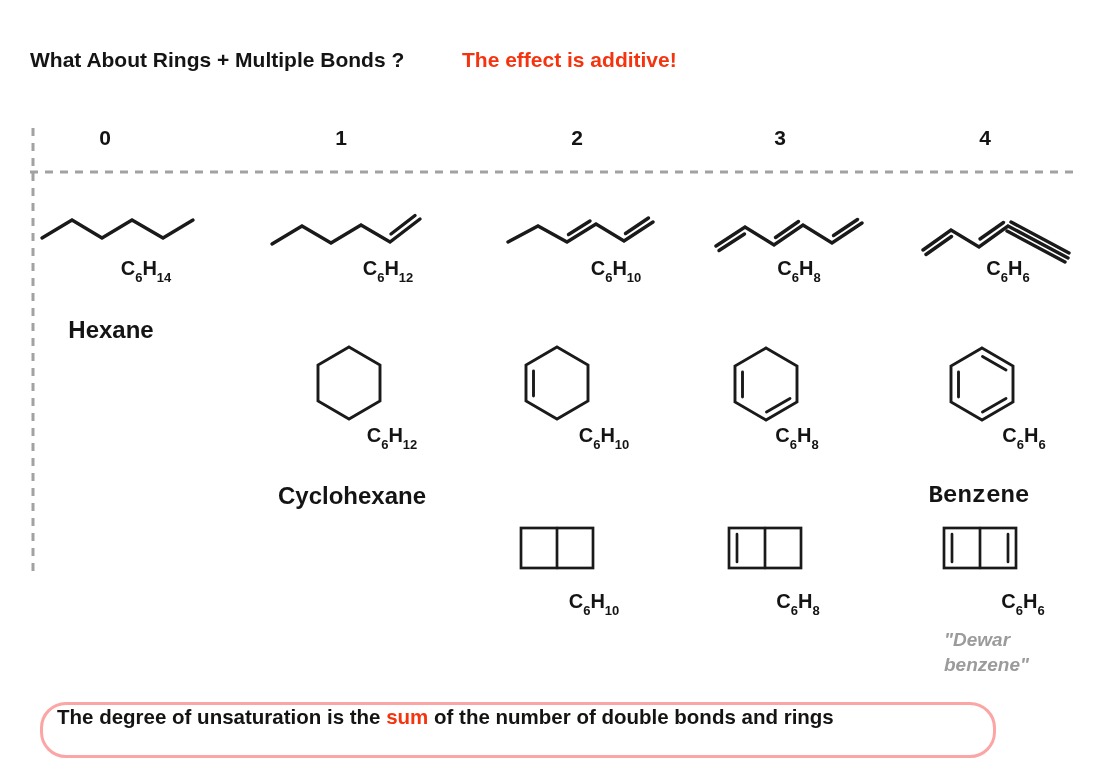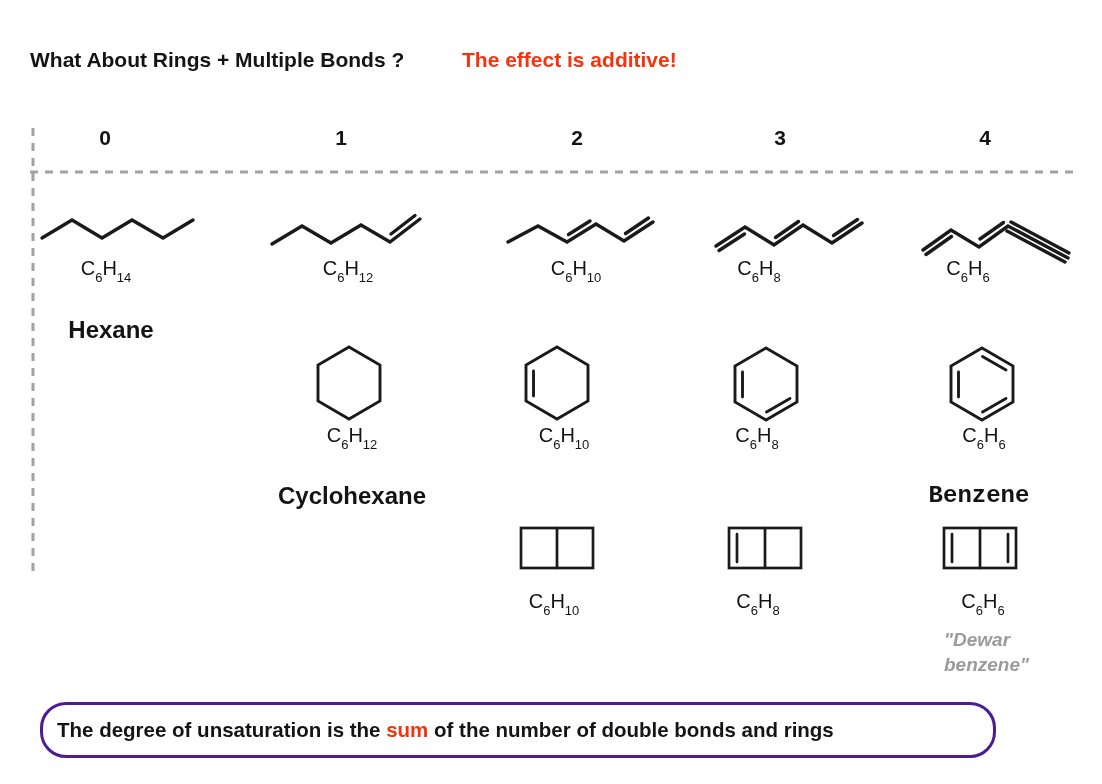--- a/index.html
+++ b/index.html
@@ -6,31 +6,31 @@
   #canvas{
     position:relative;width:1102px;height:784px;background:#ffffff;
     font-family:"Liberation Sans",sans-serif;color:#141414;overflow:hidden;
   }
   .abs{position:absolute;}
   .ctr{transform:translateX(-50%);}
   .title{font-size:21px;font-weight:bold;white-space:nowrap;}
   .red{color:#f5330e;}
   .subtitle{font-size:21.5px;font-weight:bold;font-style:italic;white-space:nowrap;}
   .degree{font-size:21px;font-weight:bold;}
-  .formula{font-size:20px;font-weight:normal;white-space:nowrap;}
+  .formula{font-size:20px;font-weight:bold;white-space:nowrap;margin-left:40px;}
   .formula sub{font-size:13px;position:relative;bottom:-2px;line-height:0;}
   .molname{font-size:24px;font-weight:bold;white-space:nowrap;margin-top:20px;}
   .dewar{
     font-size:19px;font-weight:bold;font-style:italic;color:#9b9b9b;
     width:110px;line-height:1.32;white-space:normal;
   }
   .footer-box{
     left:40px;top:702px;width:936px;height:50px;
-    border:3px solid #4c1d95;border-radius:26px;
-    display:flex;align-items:center;padding-left:14px;box-sizing:content-box;
+    border:3px solid #fca5a5;border-radius:26px;
+    display:flex;align-items:flex-start;padding-left:14px;box-sizing:content-box;
   }
   .footer-text{font-size:20.5px;font-weight:bold;white-space:pre;}
   svg.layer{position:absolute;left:0;top:0;pointer-events:none;}
   .mol{stroke:#1a1a1a;fill:none;stroke-linecap:round;stroke-linejoin:miter;}
   .chain{stroke-width:3.4;}
   .ring{stroke-width:2.9;}
   .box{stroke-width:2.7;}
   .dash{stroke:#a2a2a2;stroke-width:3;stroke-dasharray:8 7;fill:none;}
 </style>
 </head>

